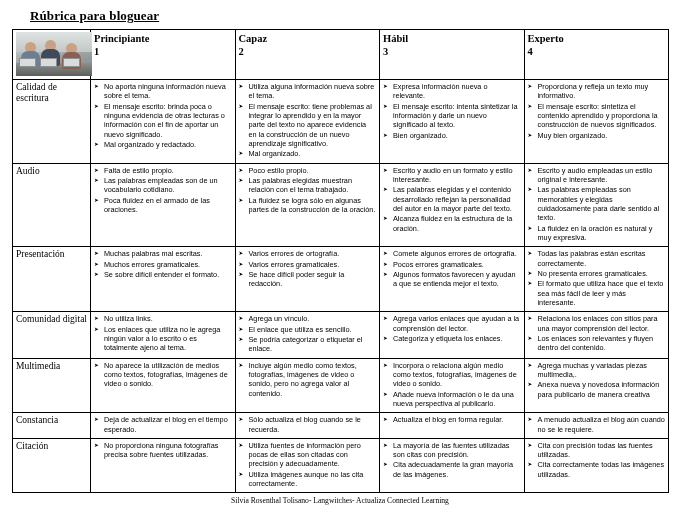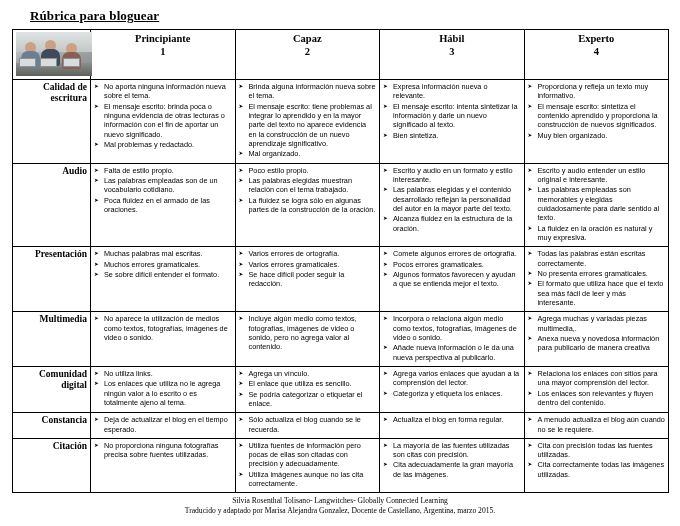--- a/index.html
+++ b/index.html
@@ -37,21 +37,20 @@
   }
   table.rubric td, table.rubric th {
     border: 1px solid #000000;
     vertical-align: top;
     padding: 2px 3px 3px 3px;
   }
   col.c-crit { width: 78px; }
   col.c-lvl  { width: 144.5px; }
 
   .hdr-cell {
-    text-align: center;
     vertical-align: middle;
     font-family: "Liberation Serif", serif;
     font-size: 10.5px;
     font-weight: bold;
     padding-top: 8px;
     padding-bottom: 8px;
     line-height: 1.25;
   }
   .hdr-num { font-weight: bold; }
 
@@ -91,25 +90,25 @@
   .photo .b3 { left: 46px; top: 20px; background:#8a5f55; }
   .photo .lap {
     position: absolute; bottom: 9px; width: 15px; height: 7px;
     background: #d8dcdd; border: 1px solid #8d9192;
   }
   .photo .l1 { left: 3px; }
   .photo .l2 { left: 24px; }
   .photo .l3 { left: 47px; }
 
   .crit-cell {
-    text-align: right;
+    text-align: left;
     vertical-align: middle;
     font-family: "Liberation Serif", serif;
     font-size: 9.5px;
-    font-weight: bold;
+    font-weight: normal;
     line-height: 1.2;
     margin-top: 21px;
   }
   ul.items {
     margin: 0;
     padding: 0;
     list-style: none;
   }
   ul.items li {
     position: relative;
@@ -190,35 +189,35 @@
           <div class="hdr-num">4</div>
         </td>
       </tr>
 
       <tr>
         <td class="crit-cell">Calidad de escritura</td>
         <td>
           <ul class="items">
             <li>No aporta ninguna información nueva sobre el tema.</li>
             <li>El mensaje escrito: brinda poca  o ninguna evidencia de otras lecturas o información con el fin de aportar un nuevo significado.</li>
-            <li>Mal problemas y redactado.</li>
-          </ul>
-        </td>
-        <td>
-          <ul class="items">
-            <li>Brinda alguna información nueva sobre el tema.</li>
+            <li>Mal organizado y redactado.</li>
+          </ul>
+        </td>
+        <td>
+          <ul class="items">
+            <li>Utiliza alguna información nueva sobre el tema.</li>
             <li>El mensaje escrito: tiene problemas al integrar lo aprendido y en la mayor parte del texto no aparece evidencia en la construcción de un nuevo aprendizaje significativo.</li>
             <li>Mal organizado.</li>
           </ul>
         </td>
         <td>
           <ul class="items">
             <li>Expresa información nueva o relevante.</li>
             <li>El mensaje escrito: intenta sintetizar la información y darle un nuevo significado al texto.</li>
-            <li>Bien sintetiza.</li>
+            <li>Bien organizado.</li>
           </ul>
         </td>
         <td>
           <ul class="items">
             <li>Proporciona y refleja un  texto muy informativo.</li>
             <li>El mensaje escrito: sintetiza el contenido aprendido y proporciona la construcción de nuevos significados.</li>
             <li>Muy bien organizado.</li>
           </ul>
         </td>
       </tr>
@@ -241,21 +240,21 @@
         </td>
         <td>
           <ul class="items">
             <li>Escrito y audio en un formato y estilo interesante.</li>
             <li>Las palabras elegidas y el contenido desarrollado reflejan la personalidad del autor en la mayor parte del texto.</li>
             <li>Alcanza fluidez en la estructura de la oración.</li>
           </ul>
         </td>
         <td>
           <ul class="items">
-            <li>Escrito y audio entender un estilo original e interesante.</li>
+            <li>Escrito y audio empleadas un estilo original e interesante.</li>
             <li>Las palabras empleadas  son memorables y elegidas cuidadosamente para darle sentido al texto.</li>
             <li>La fluidez en la oración es natural y muy expresiva.</li>
           </ul>
         </td>
       </tr>
 
       <tr>
         <td class="crit-cell">Presentación</td>
         <td>
           <ul class="items">
@@ -281,46 +280,20 @@
         <td>
           <ul class="items">
             <li>Todas las palabras están escritas correctamente.</li>
             <li>No presenta errores gramaticales.</li>
             <li>El formato que utiliza hace que el texto sea más fácil de leer y más interesante.</li>
           </ul>
         </td>
       </tr>
 
       <tr>
-        <td class="crit-cell">Multimedia</td>
-        <td>
-          <ul class="items">
-            <li>No aparece la utilización de medios como textos, fotografías, imágenes de video o sonido.</li>
-          </ul>
-        </td>
-        <td>
-          <ul class="items">
-            <li>Incluye algún medio como textos, fotografías, imágenes de video o sonido, pero no agrega valor al contenido.</li>
-          </ul>
-        </td>
-        <td>
-          <ul class="items">
-            <li>Incorpora o relaciona algún medio como textos, fotografías, imágenes de video o sonido.</li>
-            <li>Añade nueva información o le da una nueva perspectiva al publicarlo.</li>
-          </ul>
-        </td>
-        <td>
-          <ul class="items">
-            <li>Agrega muchas y variadas piezas multimedia,.</li>
-            <li>Anexa  nueva y novedosa información  para publicarlo de manera creativa</li>
-          </ul>
-        </td>
-      </tr>
-
-      <tr>
         <td class="crit-cell">Comunidad digital</td>
         <td>
           <ul class="items">
             <li>No utiliza links.</li>
             <li>Los enlaces que utiliza no le agrega ningún valor  a lo escrito o es totalmente ajeno al tema.</li>
           </ul>
         </td>
         <td>
           <ul class="items">
             <li>Agrega un vínculo.</li>
@@ -336,20 +309,46 @@
         </td>
         <td>
           <ul class="items">
             <li>Relaciona los enlaces con sitios para una mayor comprensión del lector.</li>
             <li>Los enlaces son relevantes y fluyen dentro del contenido.</li>
           </ul>
         </td>
       </tr>
 
       <tr>
+        <td class="crit-cell">Multimedia</td>
+        <td>
+          <ul class="items">
+            <li>No aparece la utilización de medios como textos, fotografías, imágenes de video o sonido.</li>
+          </ul>
+        </td>
+        <td>
+          <ul class="items">
+            <li>Incluye algún medio como textos, fotografías, imágenes de video o sonido, pero no agrega valor al contenido.</li>
+          </ul>
+        </td>
+        <td>
+          <ul class="items">
+            <li>Incorpora o relaciona algún medio como textos, fotografías, imágenes de video o sonido.</li>
+            <li>Añade nueva información o le da una nueva perspectiva al publicarlo.</li>
+          </ul>
+        </td>
+        <td>
+          <ul class="items">
+            <li>Agrega muchas y variadas piezas multimedia,.</li>
+            <li>Anexa  nueva y novedosa información  para publicarlo de manera creativa</li>
+          </ul>
+        </td>
+      </tr>
+
+      <tr>
         <td class="crit-cell">Constancia</td>
         <td>
           <ul class="items">
             <li>Deja de actualizar el blog en el tiempo esperado.</li>
           </ul>
         </td>
         <td>
           <ul class="items">
             <li>Sólo actualiza el blog cuando se le recuerda.</li>
           </ul>
@@ -389,17 +388,16 @@
           <ul class="items">
             <li>Cita con precisión todas las fuentes utilizadas.</li>
             <li>Cita correctamente todas las imágenes utilizadas.</li>
           </ul>
         </td>
       </tr>
     </tbody>
   </table>
 
   <div class="footer">
-    <div class="l1">Silvia Rosenthal Tolisano- Langwitches- Globally Connected Learning</div>
-    <div class="l3">Traducido y adaptado por Marisa Alejandra Gonzalez, Docente de Castellano, Argentina, marzo 2015.</div>
+    <div class="l1">Silvia Rosenthal Tolisano- Langwitches- Actualiza Connected Learning</div>
   </div>
 
 </div>
 
 </body></html>

